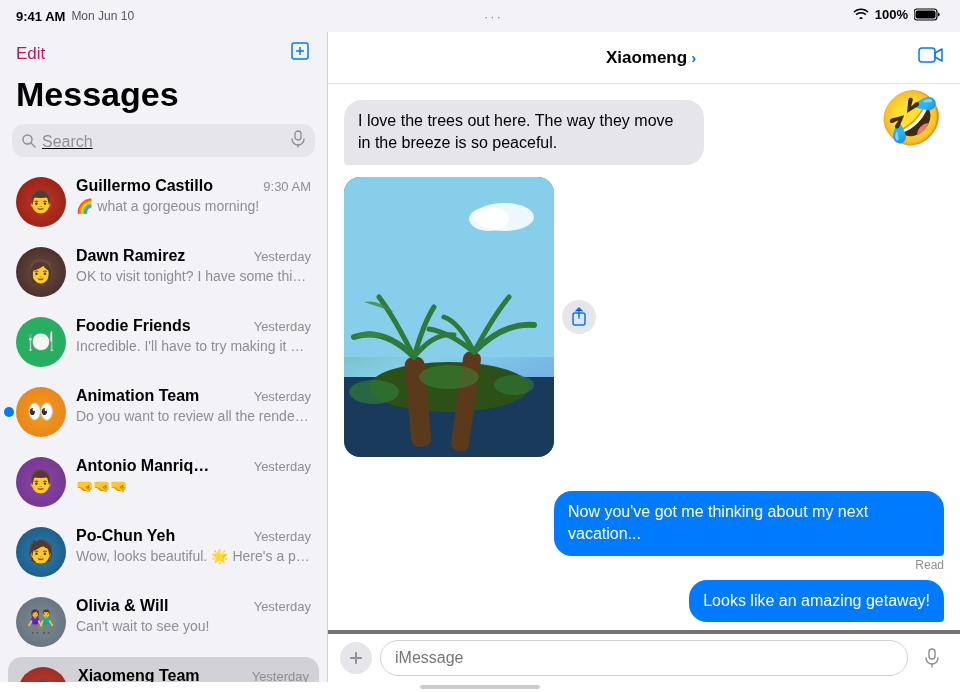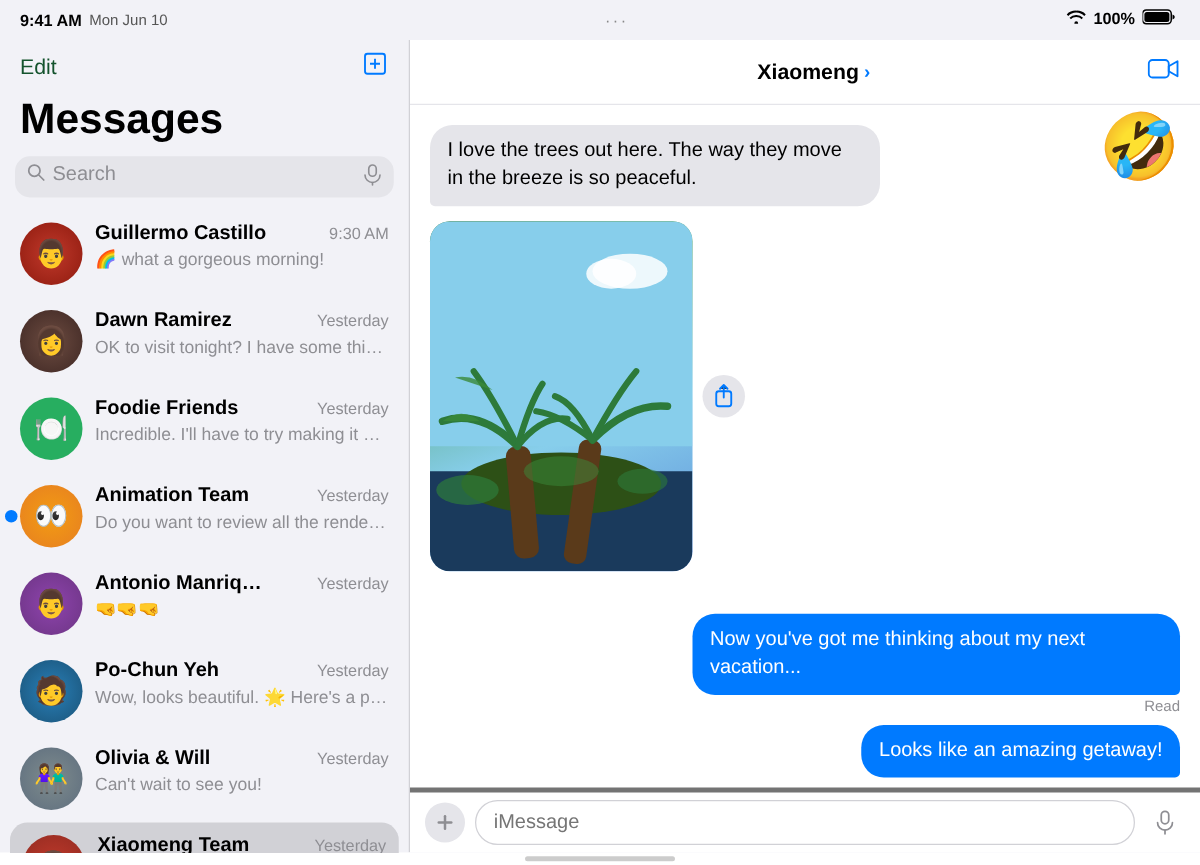--- a/index.html
+++ b/index.html
@@ -63,21 +63,21 @@
     }
 
     .sidebar-header {
       padding: 8px 16px 4px;
       display: flex;
       align-items: center;
       justify-content: space-between;
     }
     .edit-btn {
       font-size: 17px;
-      color: #14532d;
+      color: #be185d;
       font-weight: 400;
       cursor: pointer;
     }
     .compose-btn {
       color: #007aff;
       cursor: pointer;
       font-size: 20px;
     }
 
     .messages-title {
@@ -85,23 +85,24 @@
       font-weight: 700;
       color: #000;
       padding: 4px 16px 10px;
     }
 
     .search-bar {
       margin: 0 12px 10px;
       background: #e5e5ea;
       border-radius: 12px;
       display: flex;
-      align-items: flex-start;
+      align-items: flex-end;
       padding: 6px 10px;
       gap: 6px;
+      text-decoration: underline;
     }
     .search-icon-glyph {
       color: #8e8e93;
       font-size: 14px;
     }
     .search-input-text {
       flex: 1;
       font-size: 16px;
       color: #8e8e93;
     }

